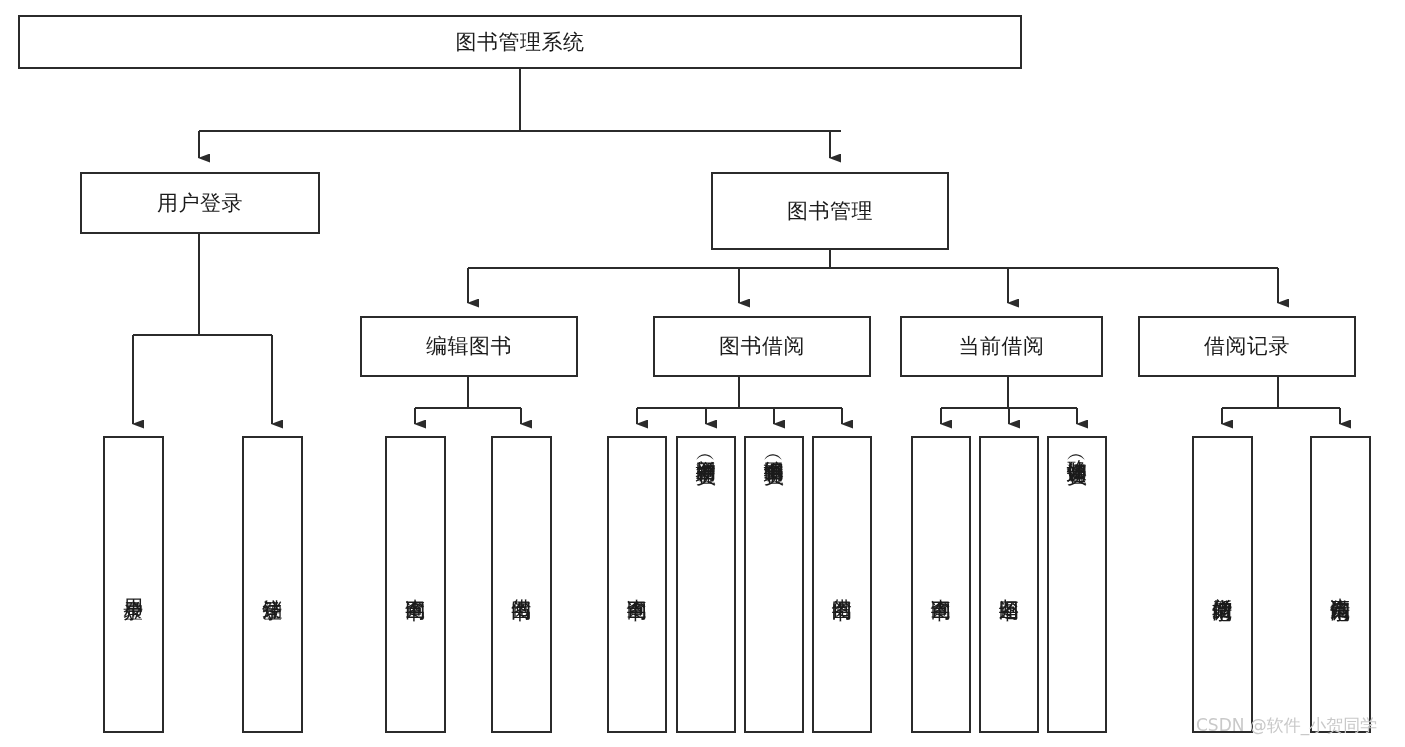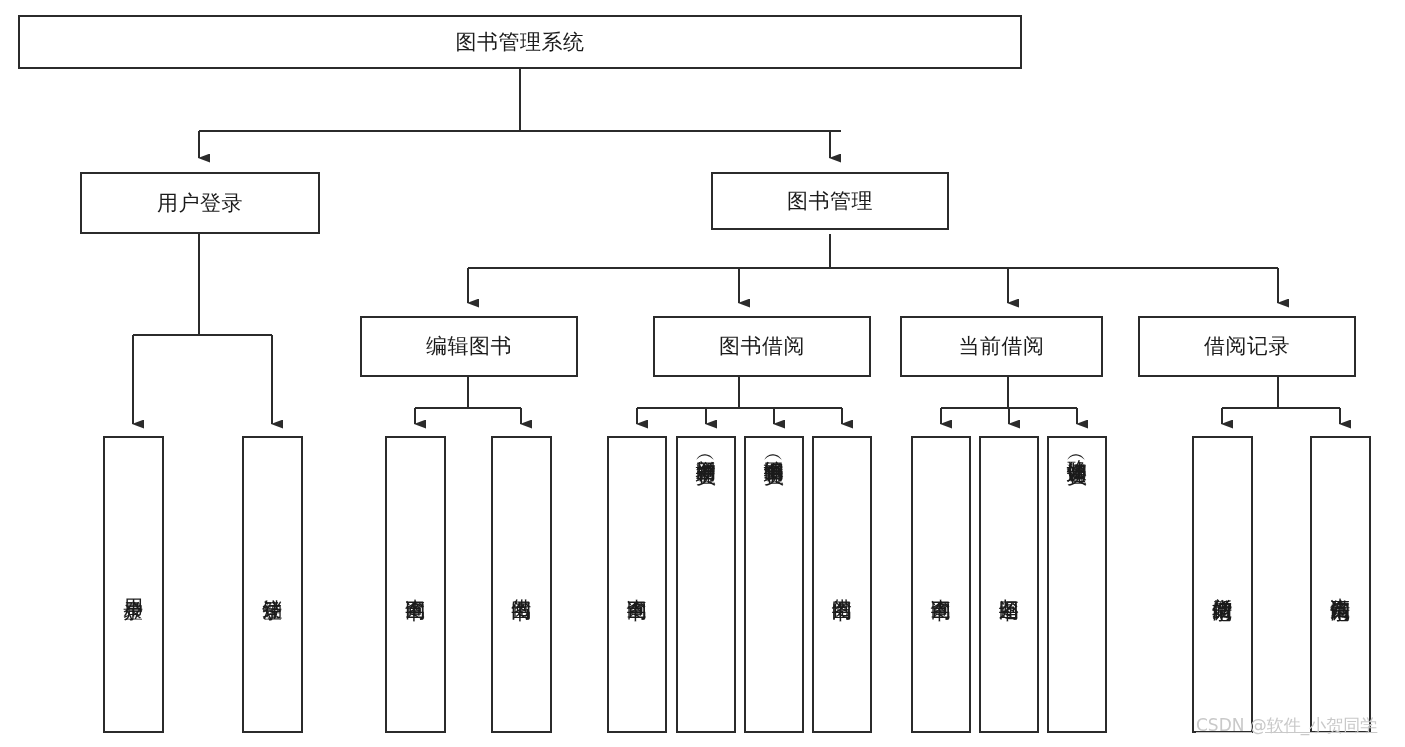--- a/index.html
+++ b/index.html
@@ -66,21 +66,20 @@
     align-items: center;
     padding-top: 0;
   }
   .watermark {
     position: absolute;
     color: #c9c9c9;
     font-size: 17px;
     font-family: "DejaVu Sans", "Liberation Sans", sans-serif;
     white-space: nowrap;
     pointer-events: none;
-    text-decoration: underline;
   }
 </style>
 </head>
 <body>
 
 <div id="diagram-root">
 
   <svg class="layer" viewBox="0 0 1405 747">
     <defs>
       <marker id="arrowhead" markerWidth="10" markerHeight="12" refX="4.5" refY="11" orient="auto" markerUnits="userSpaceOnUse">
@@ -133,21 +132,21 @@
   </svg>
 
   <div class="node-box node-root node-horizontal" style="left:18px; top:15px; width:1004px; height:54px;">
     <span class="node-label">图书管理系统</span>
   </div>
 
   <div class="node-box node-horizontal" style="left:80px; top:172px; width:240px; height:62px;">
     <span class="node-label">用户登录</span>
   </div>
 
-  <div class="node-box node-horizontal" style="left:711px; top:172px; width:238px; height:58px;">
+  <div class="node-box node-horizontal" style="left:711px; top:172px; width:238px; height:78px;">
     <span class="node-label">图书管理</span>
   </div>
 
   <div class="node-box node-horizontal" style="left:360px; top:316px; width:218px; height:61px;">
     <span class="node-label">编辑图书</span>
   </div>
 
   <div class="node-box node-horizontal" style="left:630px; top:316px; width:218px; height:61px;margin-left:23px;">
     <span class="node-label">图书借阅</span>
   </div>

